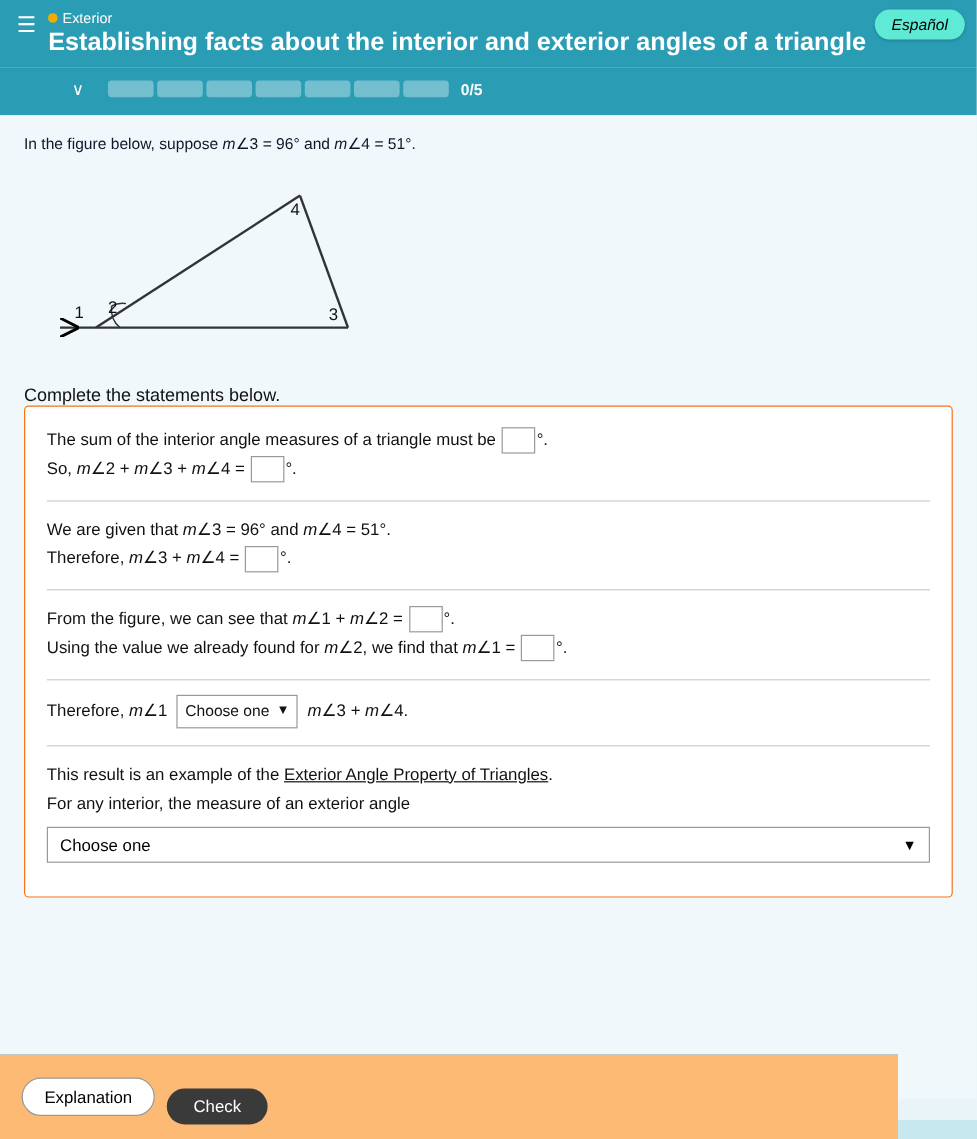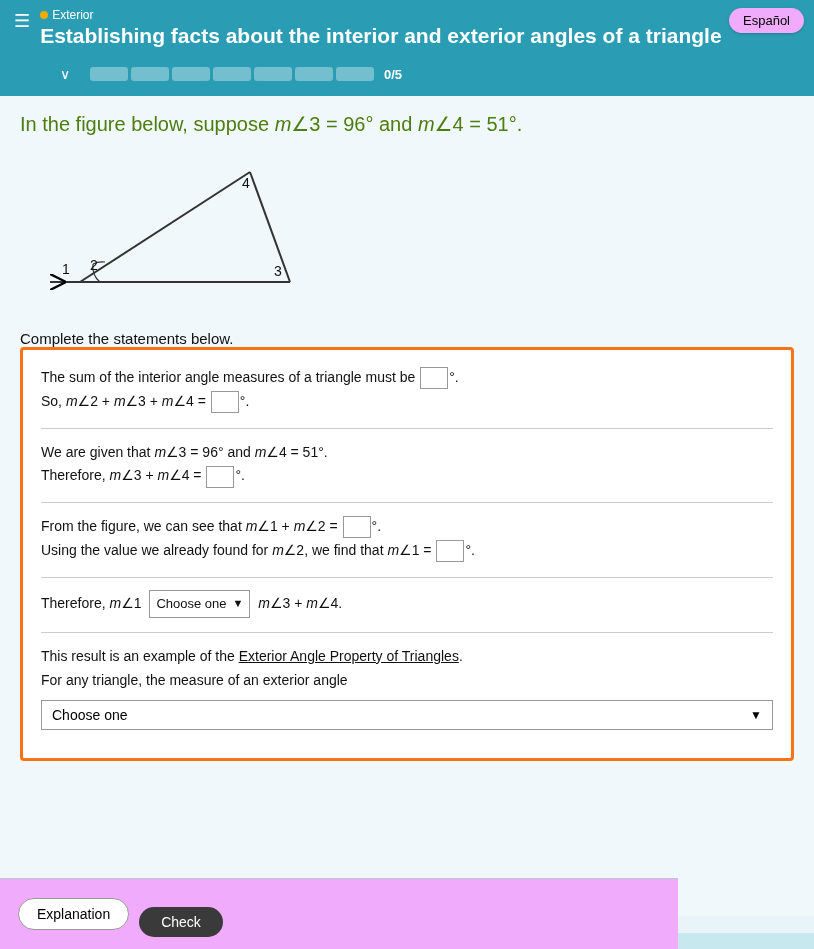--- a/index.html
+++ b/index.html
@@ -65,27 +65,28 @@
     }
     .progress-label {
       color: white;
       font-size: 13px;
       font-weight: bold;
     }
     .espanol-btn {
       position: absolute;
       top: 8px;
       right: 10px;
-      background: #f0abfc;
+      background: #5eead4;
       border: none;
       border-radius: 20px;
       padding: 5px 14px;
       font-size: 13px;
       cursor: pointer;
       box-shadow: 0 1px 3px rgba(0,0,0,0.2);
+      font-style: italic;
     }
 
     
     .collapse-toggle {
       background: #2a9db5;
       color: white;
       width: 30px;
       height: 28px;
       display: flex;
       align-items: center;
@@ -95,39 +96,39 @@
     }
 
     
     .main {
       background: #f0f8fb;
       padding: 16px 20px 80px 20px;
       min-height: 820px;
     }
 
     .problem-statement {
-      font-size: 20px;
+      font-size: 13px;
       margin-bottom: 16px;
-      color: #4d7c0f;
+      color: #0f172a;
     }
 
     
     .figure-container {
       margin: 10px 0 18px 30px;
     }
 
     
     .statements-label {
       font-size: 15px;
       font-weight: normal;
       color: #111;
     }
     .statements-box {
       background: white;
-      border: 3px solid #f97316;
+      border: 1px solid #f97316;
       border-radius: 4px;
       padding: 16px 18px;
     }
     .stmt-section {
       margin-bottom: 14px;
     }
     .stmt-section:last-child { margin-bottom: 12px; }
     .stmt-line {
       font-size: 14px;
       line-height: 1.7;
@@ -178,22 +179,22 @@
     .underline-link {
       text-decoration: underline;
       color: #111;
     }
 
     
     .bottom-bar {
       position: fixed;
       bottom: 0;
       left: 0;
-      width: 678px;
-      background: #f0abfc;
+      width: 748px;
+      background: #fdba74;
       padding: 12px 18px;
       display: flex;
       align-items: center;
       gap: 10px;
       border-top: 1px solid #b0cdd8;
       z-index: 10;
     }
     .btn-explanation {
       background: white;
       border: 1px solid #999;
@@ -340,21 +341,21 @@
       </div>
     </div>
 
     <hr class="divider">
 
     <div class="stmt-section">
       <div class="stmt-line">
         This result is an example of the <span class="underline-link">Exterior Angle Property of Triangles</span>.
       </div>
       <div class="stmt-line">
-        For any triangle, the measure of an exterior angle
+        For any interior, the measure of an exterior angle
       </div>
       <div class="select-block">
         <span>Choose one</span>
         <span class="arrow">▼</span>
       </div>
     </div>
 
   </div>
 </div>
 

